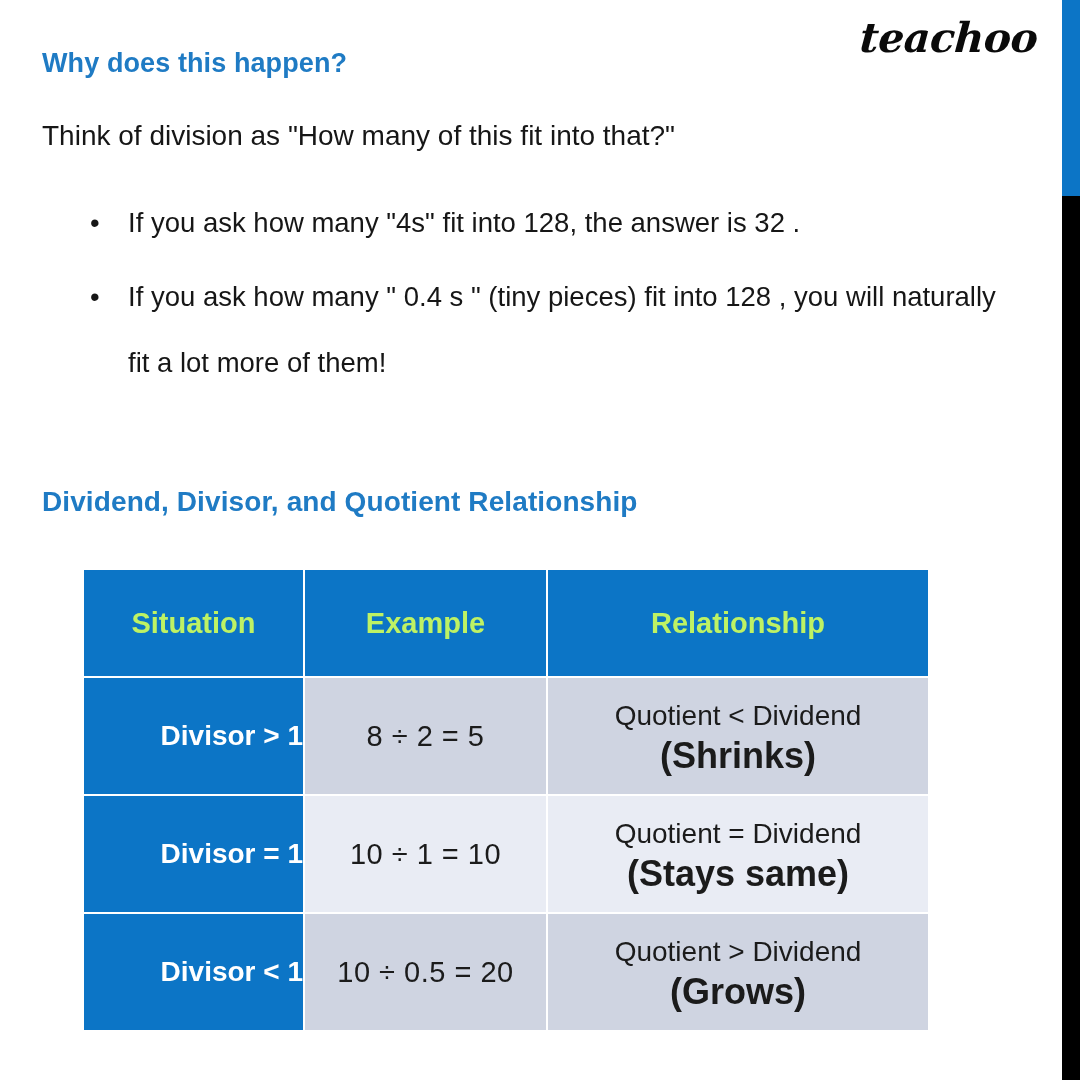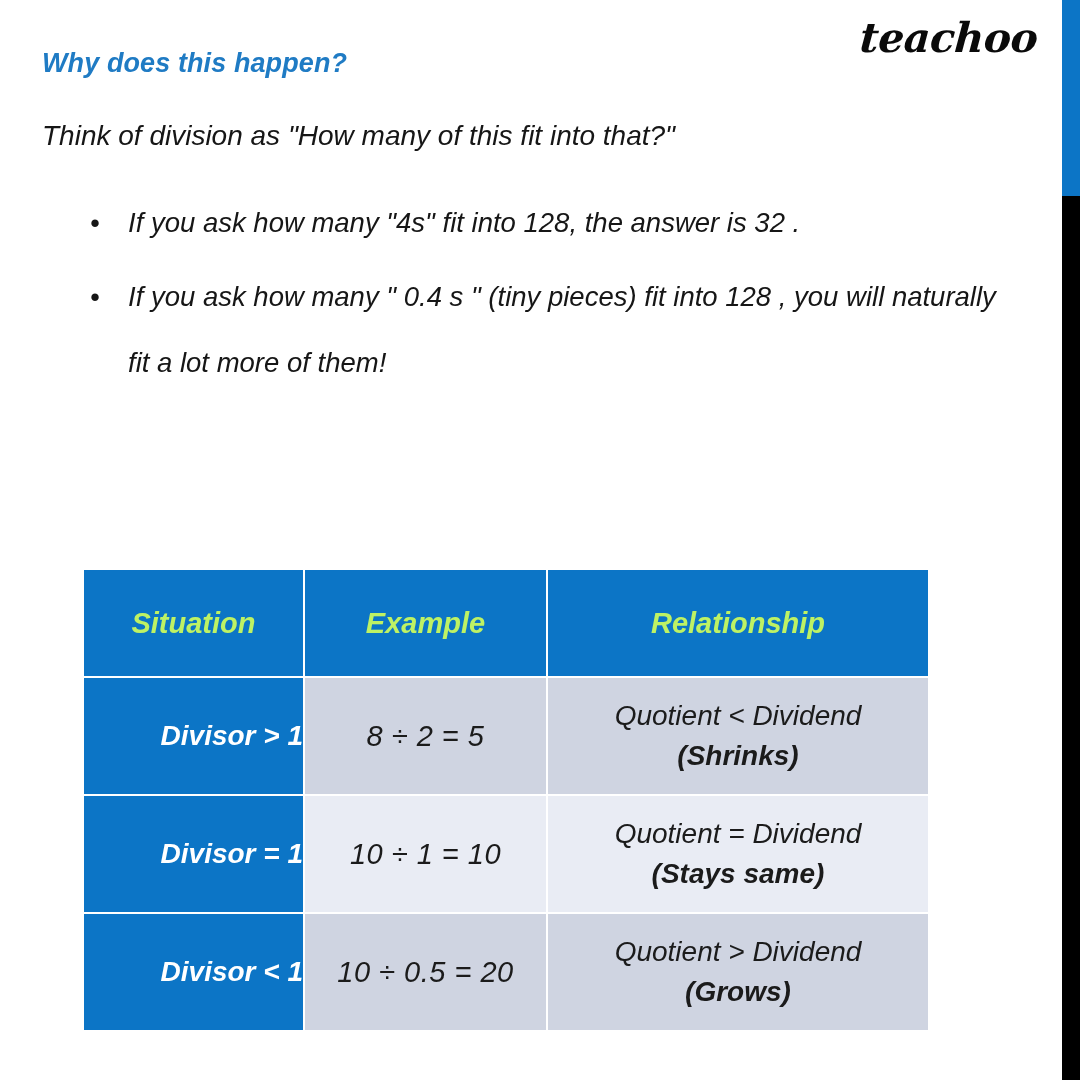--- a/index.html
+++ b/index.html
@@ -56,21 +56,20 @@
     transform: skewX(-4deg);
   }
 
   
   #content {
     position: absolute;
     left: 0;
     top: 0;
     width: 1062px;
     height: 780px;
-    font-style: italic;
   }
 
   .section-heading {
     position: absolute;
     left: 42px;
     color: #1F7BC4;
     font-weight: 700;
     font-size: 27px;
     letter-spacing: 0.1px;
     white-space: nowrap;
@@ -166,21 +165,21 @@
   }
   #relationship-table td.cell-relationship {
     line-height: 40px;
   }
   #relationship-table td.cell-relationship .rel-main {
     display: block;
     font-size: 28px;
   }
   #relationship-table td.cell-relationship .rel-note {
     display: block;
-    font-size: 28px;
+    font-size: 36px;
     font-weight: 700;
   }
 </style>
 </head>
 <body>
 
 <div id="edge-strip">
   <div class="edge-blue"></div>
   <div class="edge-black"></div>
 </div>
@@ -197,20 +196,21 @@
     <div class="bullet-item">
       <span class="bullet-dot">•</span>
       <span class="bullet-text">If you ask how many "4s" fit into 128, the answer is 32 .</span>
     </div>
     <div class="bullet-item">
       <span class="bullet-dot">•</span>
       <span class="bullet-text">If you ask how many " 0.4 s " (tiny pieces) fit into 128 , you will naturally fit a lot more of them!</span>
     </div>
   </div>
 
+  <div class="section-heading" id="heading-relationship">Dividend, Divisor, and Quotient Relationship</div>
 
   <table id="relationship-table">
     <colgroup>
       <col class="col-situation">
       <col class="col-example">
       <col class="col-relationship">
     </colgroup>
     <thead>
       <tr>
         <th>Situation</th>

